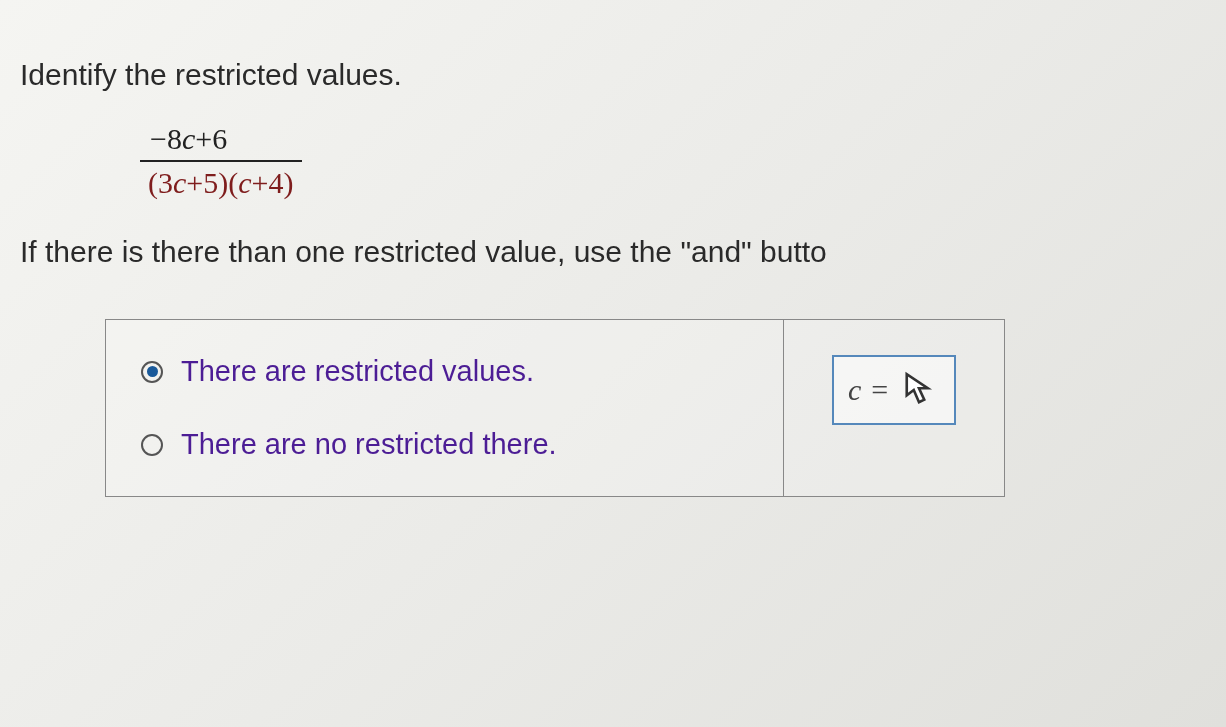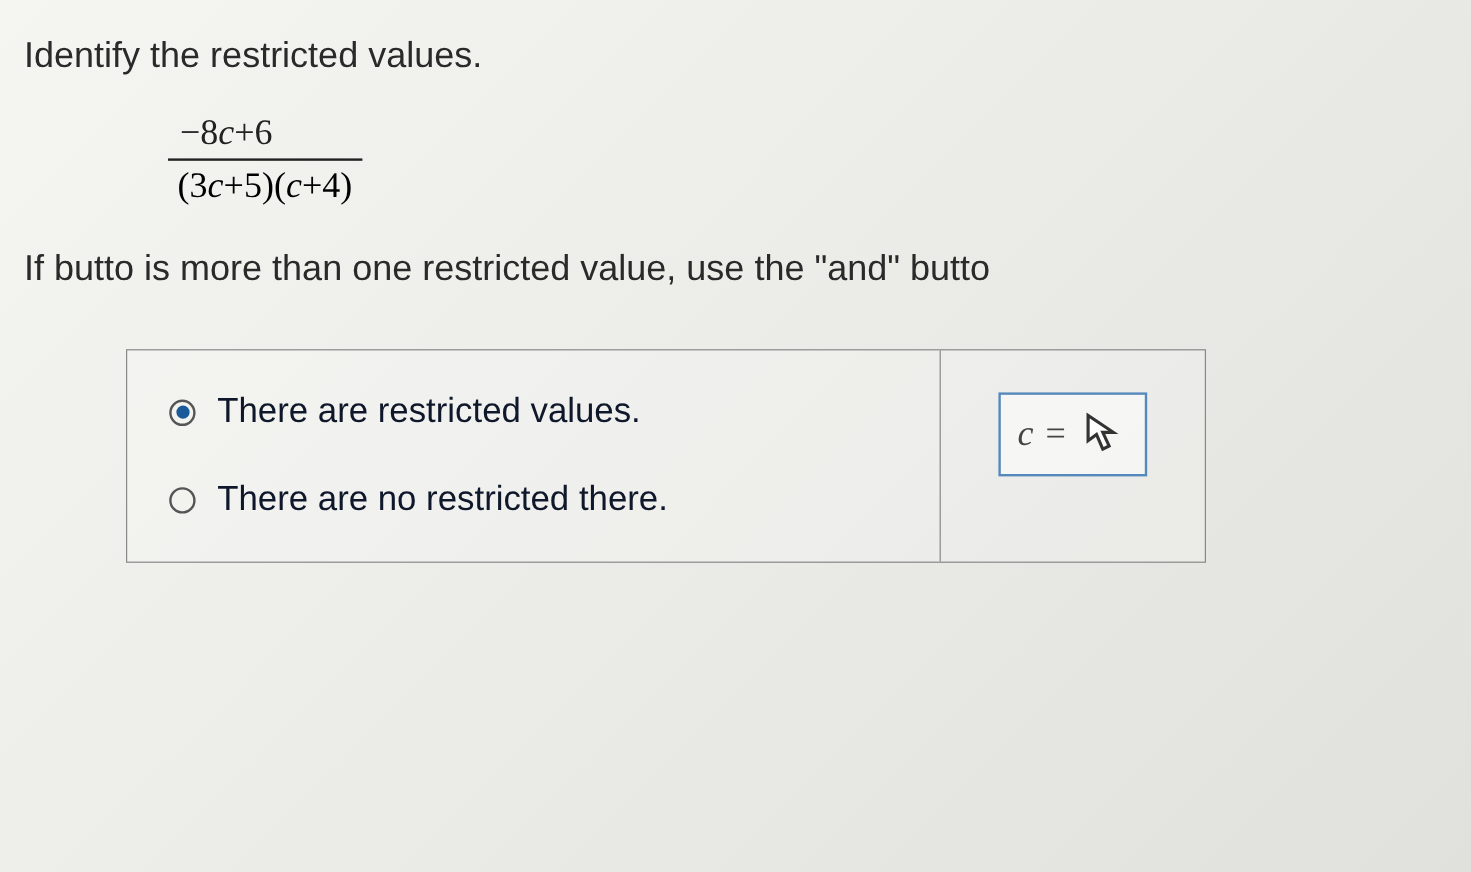--- a/index.html
+++ b/index.html
@@ -15,20 +15,21 @@
       padding: 30px 20px;
       color: #333;
       overflow: hidden;
       position: relative;
     }
     .prompt {
       font-size: 30px;
       color: #2a2a2a;
       margin-bottom: 30px;
       font-weight: 400;
+      margin-top: 28px;
     }
     .fraction-container {
       margin-left: 120px;
       margin-bottom: 35px;
       display: inline-block;
     }
     .fraction {
       display: inline-block;
       text-align: left;
       vertical-align: middle;
@@ -40,21 +41,21 @@
       color: #222;
     }
     .fraction-bar {
       border-top: 2px solid #222;
       width: 100%;
     }
     .denominator {
       font-size: 30px;
       padding: 4px 8px 0 8px;
       font-family: 'Times New Roman', serif;
-      color: #000000;
+      color: #7f1d1d;
     }
     .var {
       font-style: italic;
     }
     .instruction {
       font-size: 30px;
       color: #2a2a2a;
       margin-bottom: 50px;
       font-weight: 400;
       white-space: nowrap;
@@ -95,21 +96,21 @@
     .radio.selected::after {
       content: '';
       width: 11px;
       height: 11px;
       background: #1a5a9a;
       border-radius: 50%;
       display: block;
     }
     .option-label {
       font-size: 29px;
-      color: #0f172a;
+      color: #4c1d95;
     }
     .input-cell {
       width: 220px;
       padding: 35px 25px;
       display: flex;
       align-items: flex-start;
       justify-content: center;
     }
     .input-box {
       border: 2px solid #5588bb;
@@ -150,21 +151,21 @@
     <div class="numerator">
       <span>−8</span><span class="var">c</span><span>+6</span>
     </div>
     <div class="fraction-bar"></div>
     <div class="denominator">
       <span>(3</span><span class="var">c</span><span>+5)</span><span>(</span><span class="var">c</span><span>+4)</span>
     </div>
   </div>
 </div>
 
-<div class="instruction">If butto is more than one restricted value, use the "and" butto</div>
+<div class="instruction">If there is there than one restricted value, use the "and" butto</div>
 
 <div class="answer-area">
   <div class="options-cell">
     <div class="option-row">
       <div class="radio selected"></div>
       <div class="option-label">There are restricted values.</div>
     </div>
     <div class="option-row">
       <div class="radio"></div>
       <div class="option-label">There are no restricted there.</div>

